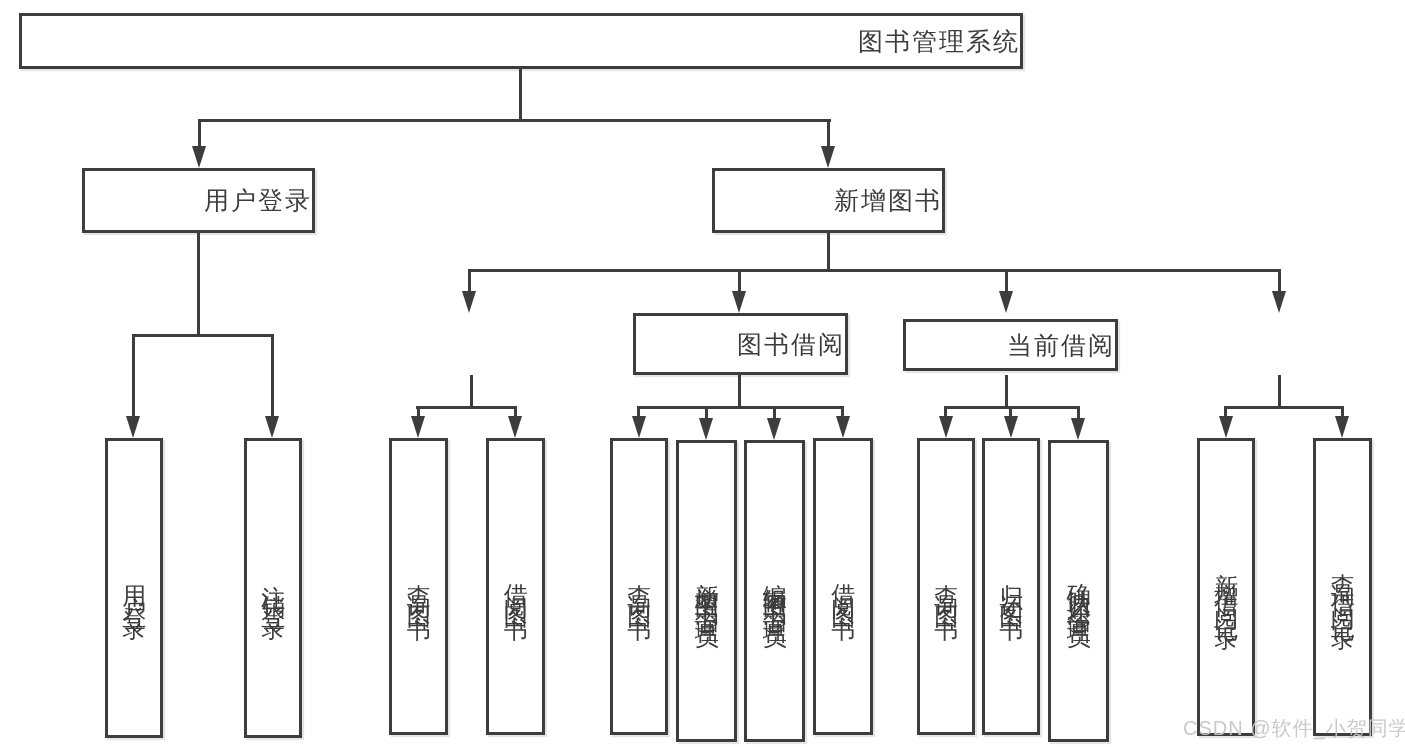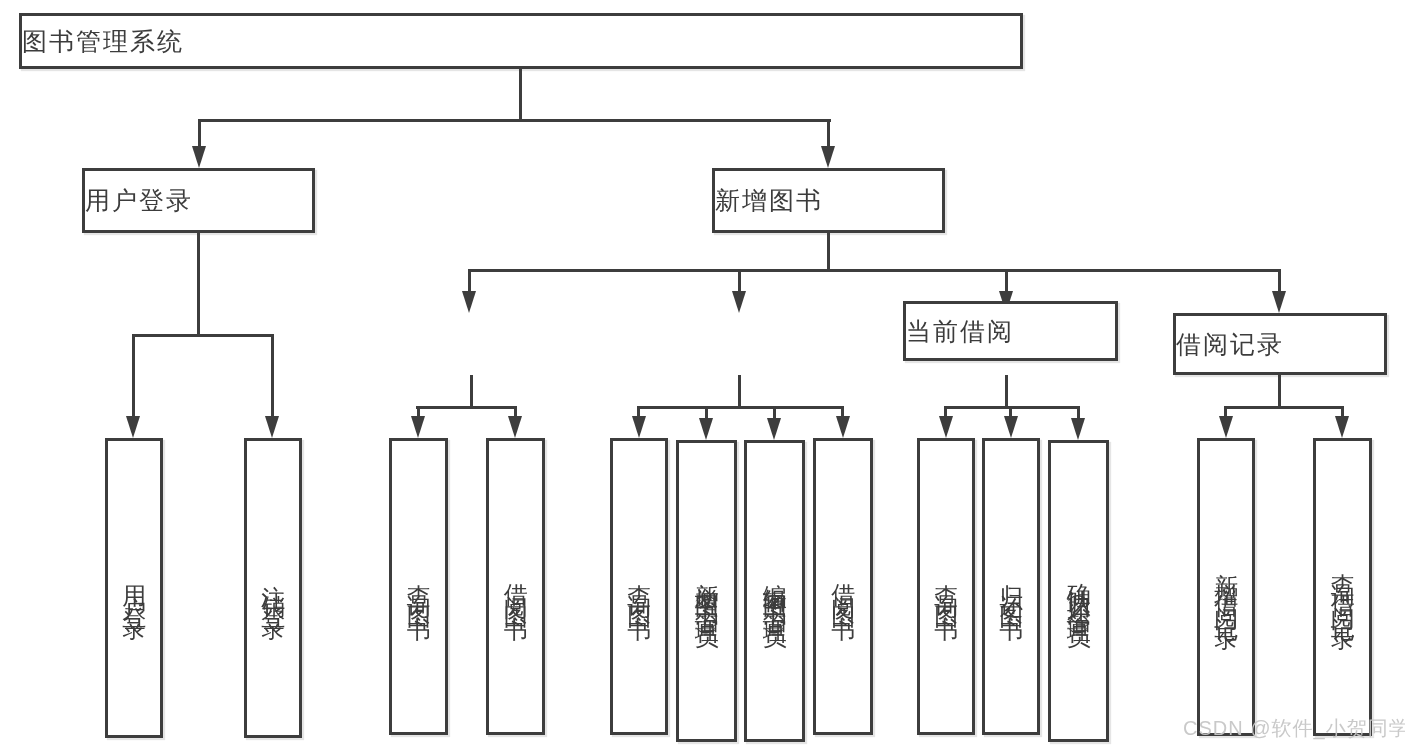--- a/index.html
+++ b/index.html
@@ -2,21 +2,21 @@
 <html><head>
 <meta charset="utf-8">
 <style>
   html,body{margin:0;padding:0;background:#ffffff;}
   .canvas{
     position:relative;width:1405px;height:747px;background:#ffffff;
     font-family:"Liberation Sans",sans-serif;color:#3c3c3c;overflow:hidden;
   }
   .node{
     position:absolute;box-sizing:border-box;border:3px solid var(--line,#3d3d3d);
-    background:#ffffff;display:flex;align-items:center;justify-content:flex-start;
+    background:#ffffff;display:flex;align-items:center;justify-content:flex-end;
     font-size:25px;letter-spacing:2px;box-shadow:2px 2px 1px rgba(0,0,0,0.10);
   }
   .leaf{
     position:absolute;box-sizing:border-box;border:3px solid var(--line,#3d3d3d);
     background:#ffffff;display:flex;align-items:center;justify-content:center;
     box-shadow:2px 2px 1px rgba(0,0,0,0.10);
   }
   .leaf span{
     writing-mode:vertical-rl;text-orientation:mixed;
     font-size:24px;letter-spacing:11px;line-height:1.1;white-space:nowrap;
@@ -68,25 +68,25 @@
   <div class="hl" style="left:468px;top:269px;width:813px"></div>
   <div class="vl" style="left:468px;top:269px;height:25px"></div>
   <div class="ah" style="left:462px;top:291px"></div>
   <div class="vl" style="left:738px;top:269px;height:25px"></div>
   <div class="ah" style="left:732px;top:291px"></div>
   <div class="vl" style="left:1005px;top:269px;height:25px"></div>
   <div class="ah" style="left:999px;top:291px"></div>
   <div class="vl" style="left:1278px;top:269px;height:25px"></div>
   <div class="ah" style="left:1272px;top:291px"></div>
 
-  <div class="node" style="left:903px;top:301px;width:215px;height:60px">
+  <div class="node" style="left:633px;top:313px;width:215px;height:62px">
+    <span>图书借阅</span>
+  </div>
+  <div class="node" style="left:903px;top:319px;width:215px;height:52px">
     <span>当前借阅</span>
-  </div>
-  <div class="node" style="left:1173px;top:313px;width:214px;height:62px">
-    <span>借阅记录</span>
   </div>
 
   <div class="vl" style="left:470px;top:375px;height:33px"></div>
   <div class="hl" style="left:416px;top:406px;width:100px"></div>
   <div class="vl" style="left:417px;top:406px;height:12px"></div>
   <div class="ah" style="left:411px;top:416px"></div>
   <div class="vl" style="left:514px;top:406px;height:12px"></div>
   <div class="ah" style="left:508px;top:416px"></div>
 
   <div class="vl" style="left:738px;top:375px;height:33px"></div>

